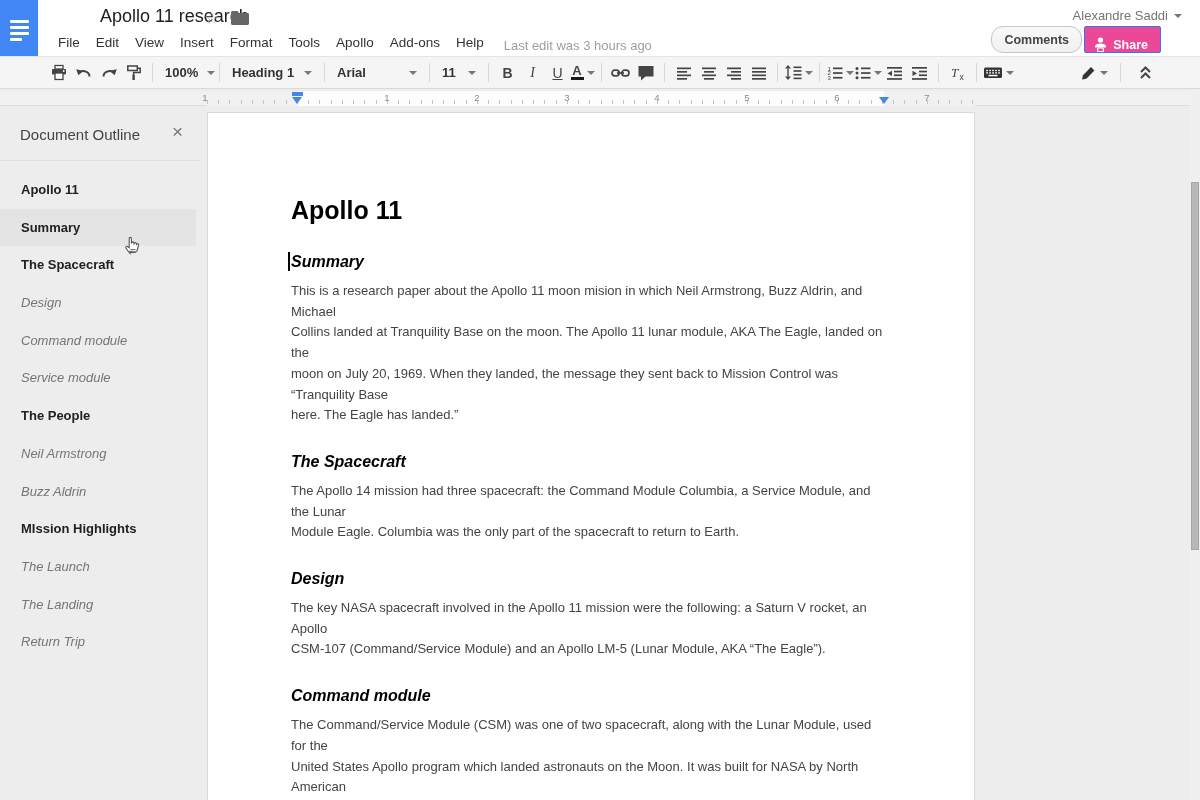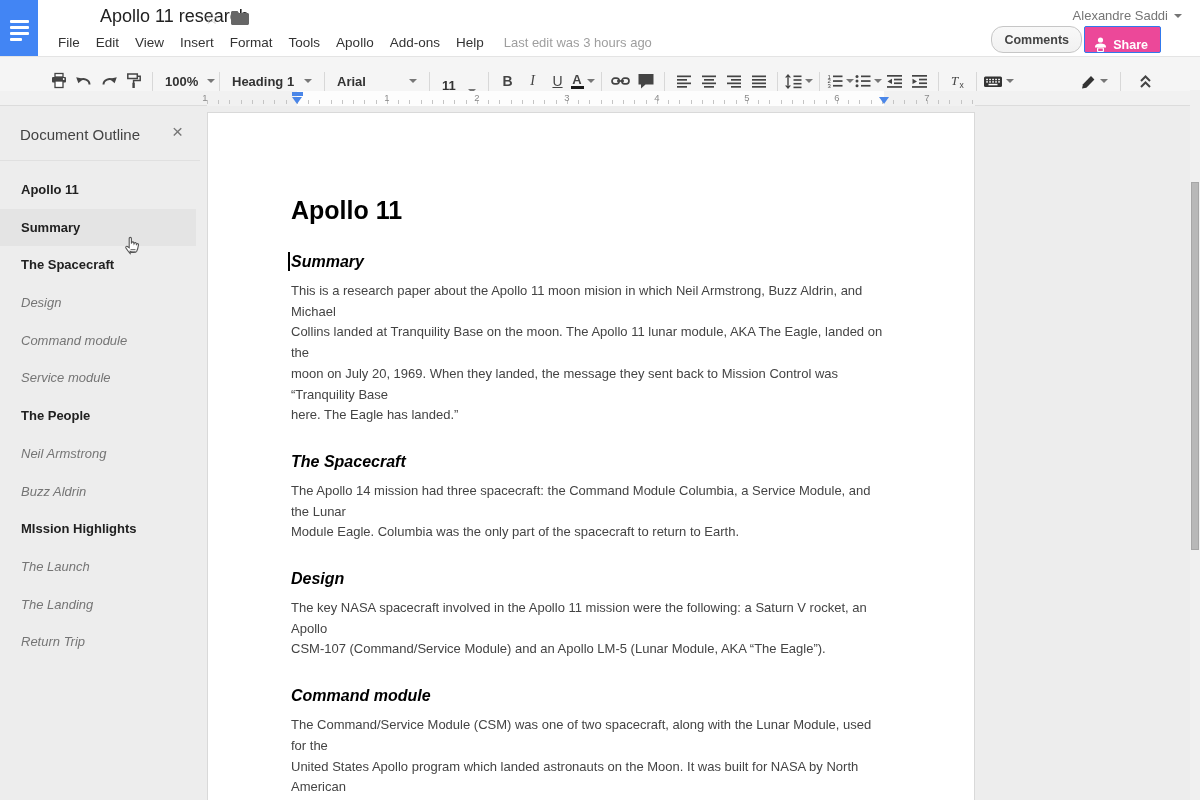--- a/index.html
+++ b/index.html
@@ -10,30 +10,30 @@
   .header { position:absolute; left:0; top:0; width:1200px; height:56px; background:#fff; }
   .docs-logo { position:absolute; left:0; top:0; width:38px; height:56px; background:#4285f4; }
   .docs-logo i { position:absolute; left:10px; height:2.5px; background:#fff; border-radius:1px; }
   .docs-logo i:nth-child(1){ top:20px; width:19px; }
   .docs-logo i:nth-child(2){ top:26px; width:19px; }
   .docs-logo i:nth-child(3){ top:32px; width:19px; }
   .docs-logo i:nth-child(4){ top:38px; width:12px; }
   .doc-title { position:absolute; left:56px; top:6px; font-size:18px; color:#212121;margin-left:44px; }
   .star { position:absolute; left:204px; top:8px; font-size:17px; color:#c3c3c3; cursor:default; }
   .folder-icon { position:absolute; left:231px; top:11px; }
-  .menubar { position:absolute; left:50px; top:32px; display:flex; align-items:center; font-size:13.5px; color:#333; }
+  .menubar { position:absolute; left:50px; top:32px; display:flex; align-items:flex-end; font-size:13.5px; color:#333; }
   .menubar .mi { padding:3px 8px; cursor:default; }
   .last-edit { margin-left:12px; color:#9e9e9e; font-size:13px; }
   .user-area { position:absolute; right:18px; top:8px; font-size:13px; color:#757575; display:flex; align-items:center; gap:6px;text-align:right; }
   .caret-down { width:0; height:0; border-left:4px solid transparent; border-right:4px solid transparent; border-top:4px solid #757575; display:inline-block; }
   .btn-comments { position:absolute; right:118px; top:26px; height:27px; padding:0 12px; background:linear-gradient(#f8f8f8,#f1f1f1); border:1px solid #c6c6c6; border-radius:12px; font-size:12.5px; font-weight:700; color:#444; display:flex; align-items:center; }
   .btn-share { position:absolute; right:39px; top:26px; height:27px; padding:0 12px 0 9px; background:#ec4899; border:1px solid #3079ed; border-radius:2px; font-size:12.5px; font-weight:700; color:#fff; display:flex; align-items:flex-end; gap:6px; }
 
   
-  .toolbar { position:absolute; left:0; top:56px; width:1200px; height:50px; background:#f5f5f5; border-top:1px solid #e4e4e4; border-bottom:1px solid #d9d9d9; display:flex; align-items:center; padding:0 42px 0 46px; }
+  .toolbar { position:absolute; left:0; top:56px; width:1200px; height:33px; background:#f5f5f5; border-top:1px solid #e4e4e4; border-bottom:1px solid #d9d9d9; display:flex; align-items:center; padding:0 42px 0 46px; }
   .tbtn { height:24px; min-width:25px; display:flex; align-items:center; justify-content:center; border-radius:2px; color:#444; }
   .sep { width:1px; height:19px; background:#d8d8d8; margin:0 6px; flex:none; }
   .tsel { height:24px; display:flex; align-items:center; justify-content:space-between; padding:0 6px; font-size:13px; font-weight:700; color:#333; }
   .tsel .caret-down { border-top-color:#777; margin-left:9px; }
   .tbtn .caret-down { border-top-color:#777; margin-left:3px; }
   .b-label { font-weight:700; font-size:14px; }
   .i-label { font-style:italic; font-size:14px; font-family:"Liberation Serif",serif; }
   .u-label { text-decoration:underline; font-size:14px; }
   .a-color { display:flex; flex-direction:column; align-items:center; line-height:11px; }
   .a-color .a { font-weight:700; font-size:13px; }
@@ -167,21 +167,21 @@
   <div class="tsel" style="width:92px;">
       <span>Heading 1</span>
       <span class="caret-down"></span>
     </div>
   <div class="sep"></div>
   <div class="tsel" style="width:92px;">
       <span>Arial</span>
       <span class="caret-down"></span>
     </div>
   <div class="sep"></div>
-  <div class="tsel" style="width:46px;align-items:flex-end;">
+  <div class="tsel" style="width:46px;">
       <span>11</span>
       <span class="caret-down"></span>
     </div>
   <div class="sep"></div>
   <div class="tbtn">
       <span class="b-label">B</span>
     </div>
   <div class="tbtn">
       <span class="i-label">I</span>
     </div>

